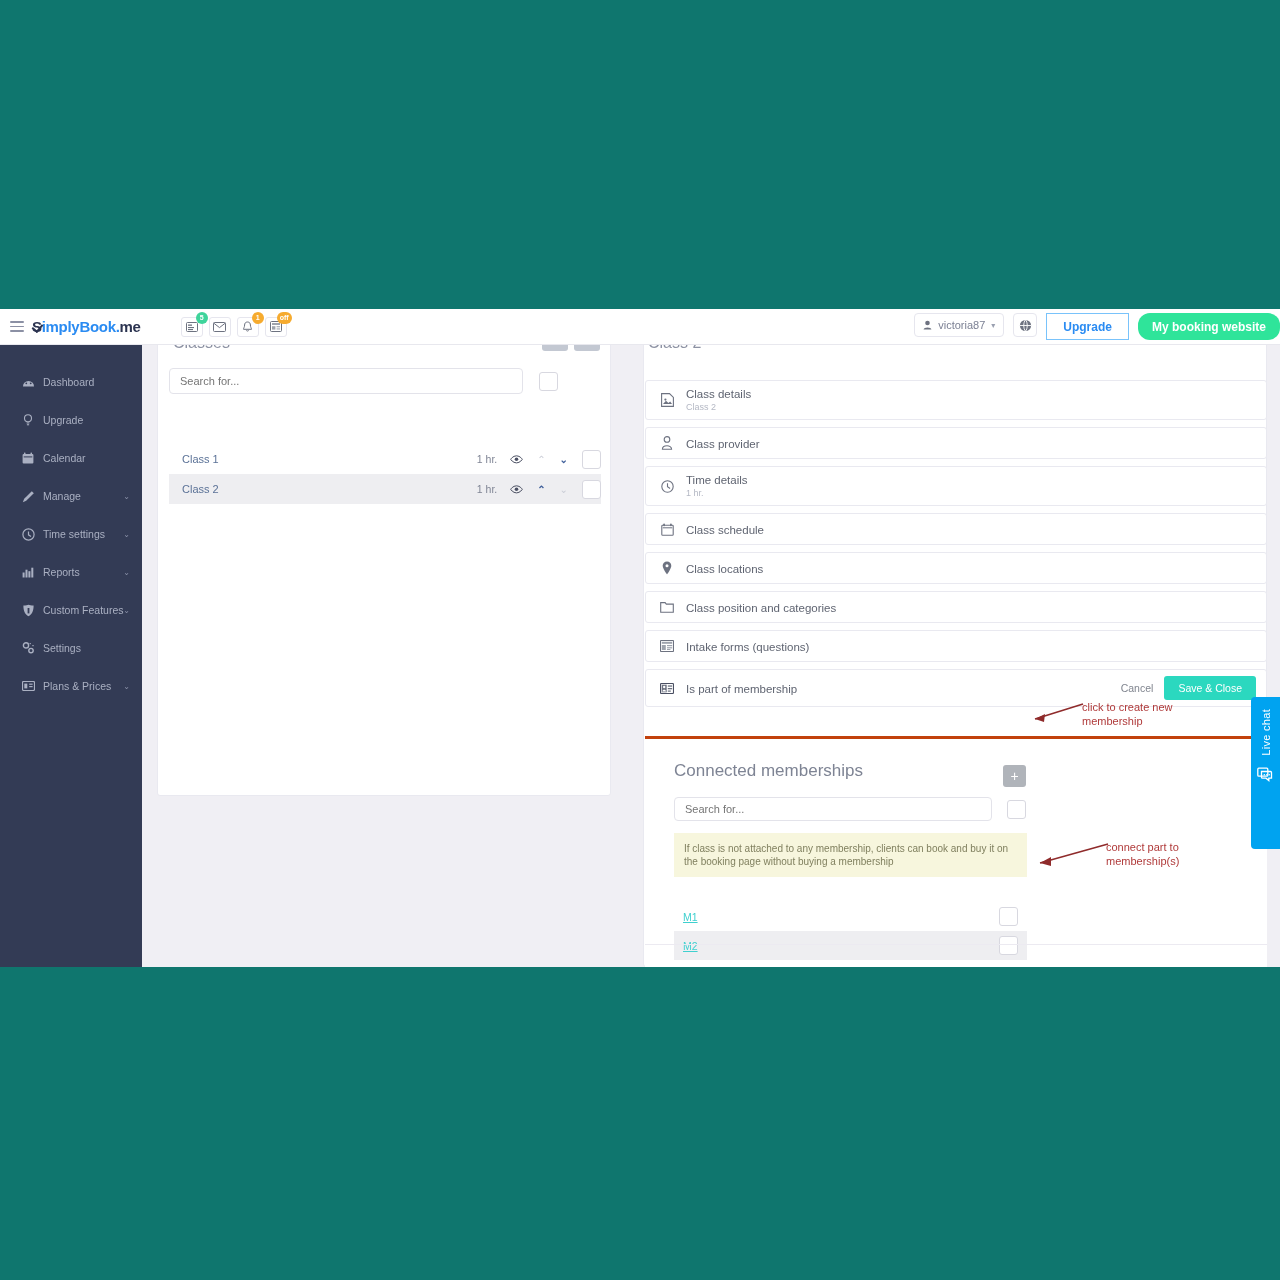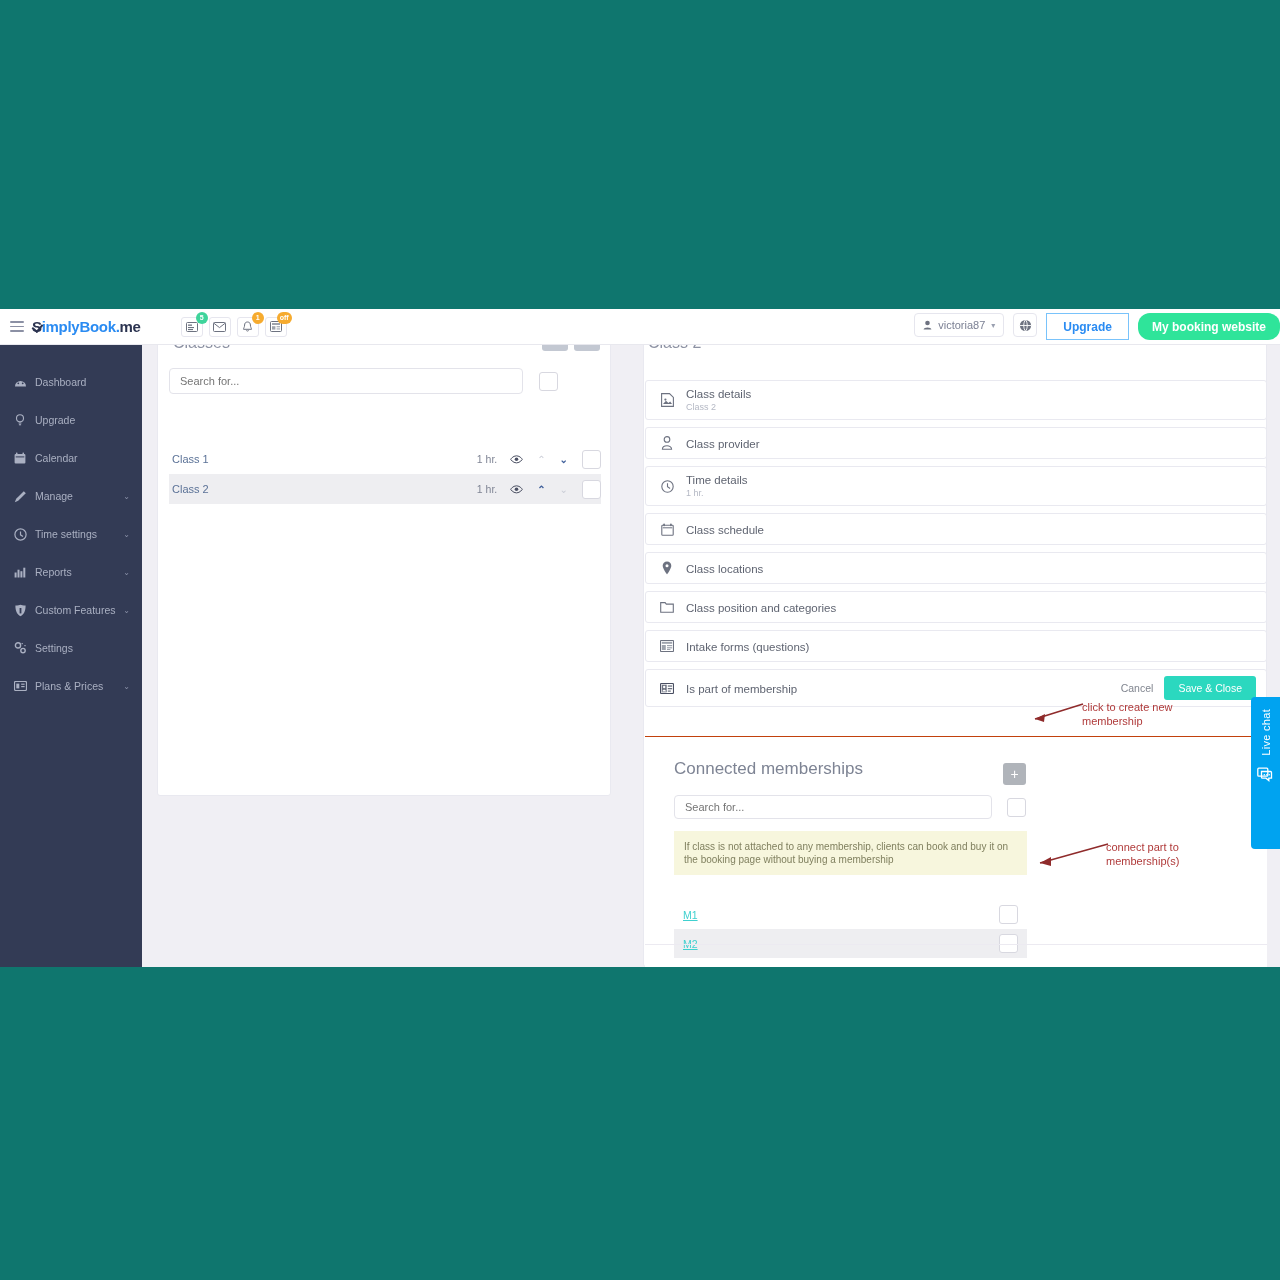--- a/index.html
+++ b/index.html
@@ -76,21 +76,21 @@
     background:#2fe49a; color:#fff; font-size:12px; font-weight:bold;
     display:flex;align-items:center; cursor:pointer;
   }
 
   
   .sidebar {
     position:absolute; left:0; top:36px; width:142px; height:622px;
     background:#333b55; padding-top:18px;
   }
   .side-item {
-    display:flex; align-items:center; height:38px; padding-left:12px;
+    display:flex; align-items:center; height:38px; padding-left:20px;
     color:#aab0c2; font-size:10.5px; cursor:pointer; position:relative;
   }
   .side-item .sicon { width:16px; display:flex; align-items:center; justify-content:center; margin-right:7px; color:#aab0c2;}
   .side-item .chev {
     position:absolute; right:12px; font-size:8px; color:#8a90a8;
   }
 
   
   .classes-panel {
     position:absolute; left:157px; top:26px; width:454px; height:461px;
@@ -109,21 +109,21 @@
   }
   .cbox {
     width:19px;height:19px;border:1px solid #d8d8e0;border-radius:3px;background:#fff;cursor:pointer;
   }
 
   .class-row {
     position:absolute; left:11px; width:432px; height:30px;
     display:flex; align-items:center; font-size:11px; color:#5b7297; cursor:pointer;
   }
   .class-row.alt { background:#eeeef1; }
-  .class-row .cname { margin-left:3px; }
+  .class-row .cname { margin-left:13px; }
   .class-row .dur { margin-left:auto; font-size:10.5px; color:#7f8494; }
   .class-row .eye { margin-left:13px; color:#4a4f62; display:flex; align-items:center;}
   .class-row .arrU, .class-row .arrD { margin-left:14px; font-size:10px; }
   .class-row .on { color:#3f5f9a; font-weight:bold; }
   .class-row .off { color:#c9ccd6; }
   .class-row .rowbox { margin-left:14px; }
 
   
   .detail-panel {
     position:absolute; left:643px; top:26px; width:624px; height:632px;
@@ -145,21 +145,21 @@
   .acc-actions { margin-left:auto; display:flex; align-items:center; gap:11px;}
   .btn-cancel { font-size:10.5px; color:#80858f; cursor:pointer; }
   .btn-save {
     background:#2bd8bf; color:#fff; border:0; border-radius:3px;
     font-size:10.5px; padding:6px 14px; cursor:pointer; font-family:inherit;
   }
 
   
   .cm-sect {
     position:absolute; left:1px; top:400px; width:622px; height:231px;
-    border-top:1px solid #c2410c; background:#fff;
+    border-top:3px solid #c2410c; background:#fff;
   }
   .cm-inner { position:absolute; left:29px; top:22px; width:355px; }
   .cm-title { font-size:17px; color:#7e8494; font-weight:normal;}
   .cm-plus {
     position:absolute; left:329px; top:4px; width:23px; height:22px;
     background:#b0b4ba; border-radius:3px; color:#fff; font-size:14px;
     display:flex; align-items:center; justify-content:center; cursor:pointer;
   }
   .cm-search-row { margin-top:16px; display:flex; align-items:center; gap:15px;}
   .cm-search {

